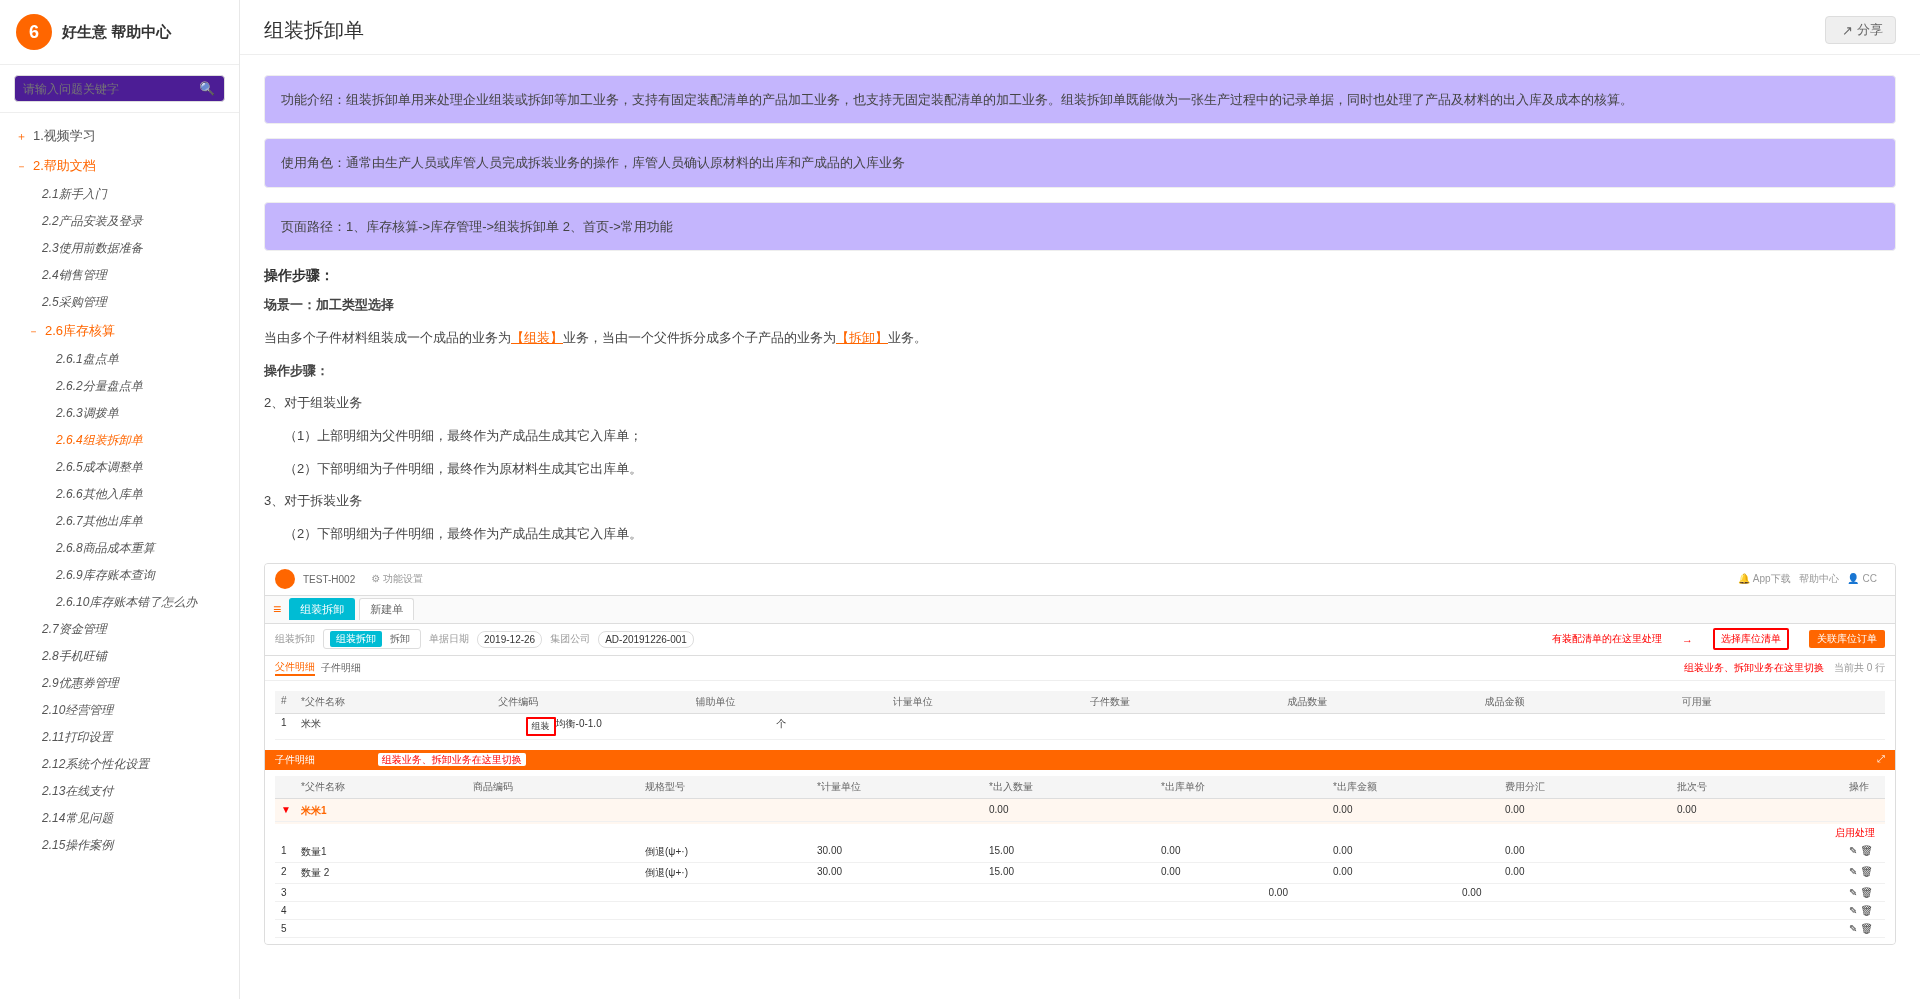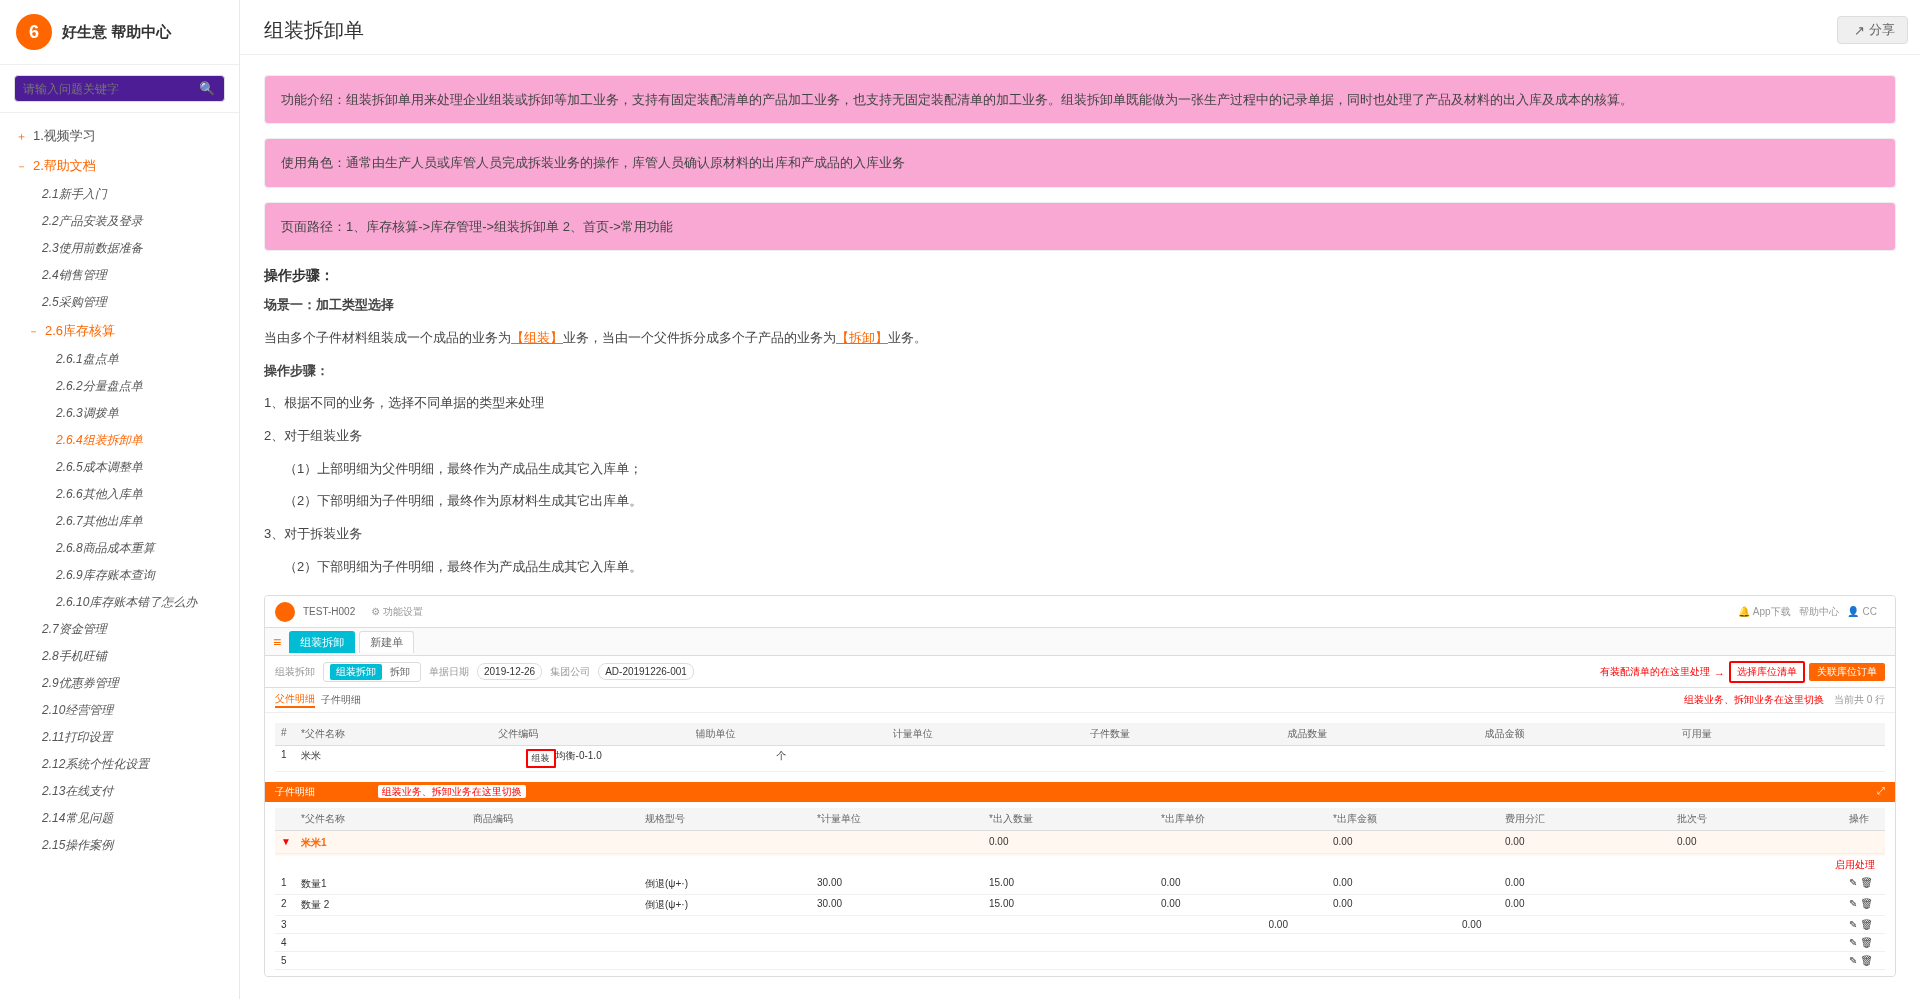--- a/index.html
+++ b/index.html
@@ -112,21 +112,21 @@
     
     .main {
       flex: 1;
       display: flex;
       flex-direction: column;
       overflow: hidden;
       background: #fff;
     }
 
     .main-header {
-      padding: 16px 12px 10px 24px;
+      padding: 16px 24px 10px 24px;
       border-bottom: 1px solid #eee;
       display: flex;
       align-items: center;
       justify-content: space-between;
       background: #fff;
     }
 
     .page-title {
       font-size: 20px;
       font-weight: normal;
@@ -147,21 +147,21 @@
     .share-btn span { margin-left: 4px; }
 
     .content-area {
       flex: 1;
       overflow-y: auto;
       padding: 20px 24px;
       background: #fff;
     }
 
     .info-block {
-      background: #f9a8d4;
+      background: #c4b5fd;
       border: 1px solid #eee;
       border-radius: 4px;
       padding: 12px 16px;
       margin-bottom: 14px;
       font-size: 13px;
       line-height: 1.8;
       color: #444;
     }
 
     .section-title {
@@ -425,21 +425,20 @@
     <div class="content-text">
       <span style="font-weight:bold;">场景一：加工类型选择</span>
     </div>
 
     <div class="content-text">
       <span>当由多个子件材料组装成一个成品的业务为</span><span class="underline-link">【组装】</span><span>业务，当由一个父件拆分成多个子产品的业务为</span><span class="underline-link">【拆卸】</span><span>业务。</span>
     </div>
 
     <div class="content-text" style="font-weight:bold;">操作步骤：</div>
 
-    <div class="content-text">1、根据不同的业务，选择不同单据的类型来处理</div>
 
     <div class="content-text">2、对于组装业务</div>
     <div class="content-text indent-p">（1）上部明细为父件明细，最终作为产成品生成其它入库单；</div>
     <div class="content-text indent-p">（2）下部明细为子件明细，最终作为原材料生成其它出库单。</div>
 
     <div class="content-text">3、对于拆装业务</div>
     <div class="content-text indent-p">（2）下部明细为子件明细，最终作为产成品生成其它入库单。</div>
 
     <div class="screenshot-container">
       <div class="fake-screenshot">
@@ -465,21 +464,21 @@
           <span class="fake-toolbar-label">组装拆卸</span>
           <div style="display:flex; gap:4px; align-items:center; border:1px solid #ddd; border-radius:3px; padding:1px 6px;">
             <span style="font-size:10px; background:#00bcd4; color:#fff; padding:1px 6px; border-radius:2px;">组装拆卸</span>
             <span style="font-size:10px; color:#666; padding:1px 4px;">拆卸</span>
           </div>
           <span class="fake-toolbar-label">单据日期</span>
           <span class="fake-toolbar-value">2019-12-26</span>
           <span class="fake-toolbar-label">集团公司</span>
           <span class="fake-toolbar-value">AD-20191226-001</span>
 
-          <div style="position:relative; margin-left:auto; display:flex; align-items:center; gap:4px;">
+          <div style="position:relative; margin-left:auto; display:flex; align-items:center; gap:20px;">
             <span style="color:#f00; font-size:10px; white-space:nowrap;">有装配清单的在这里处理</span>
             <span style="color:#f00;">→</span>
             <div class="annotation-box">
               <span>选择库位清单</span>
             </div>
             <span style="background:#f60; color:#fff; font-size:10px; padding:2px 8px; border-radius:2px;">关联库位订单</span>
           </div>
         </div>
 
         <div style="background:#fff; border-bottom:1px solid #eee; padding:4px 10px; display:flex; align-items:center; gap:6px; font-size:10px;">

